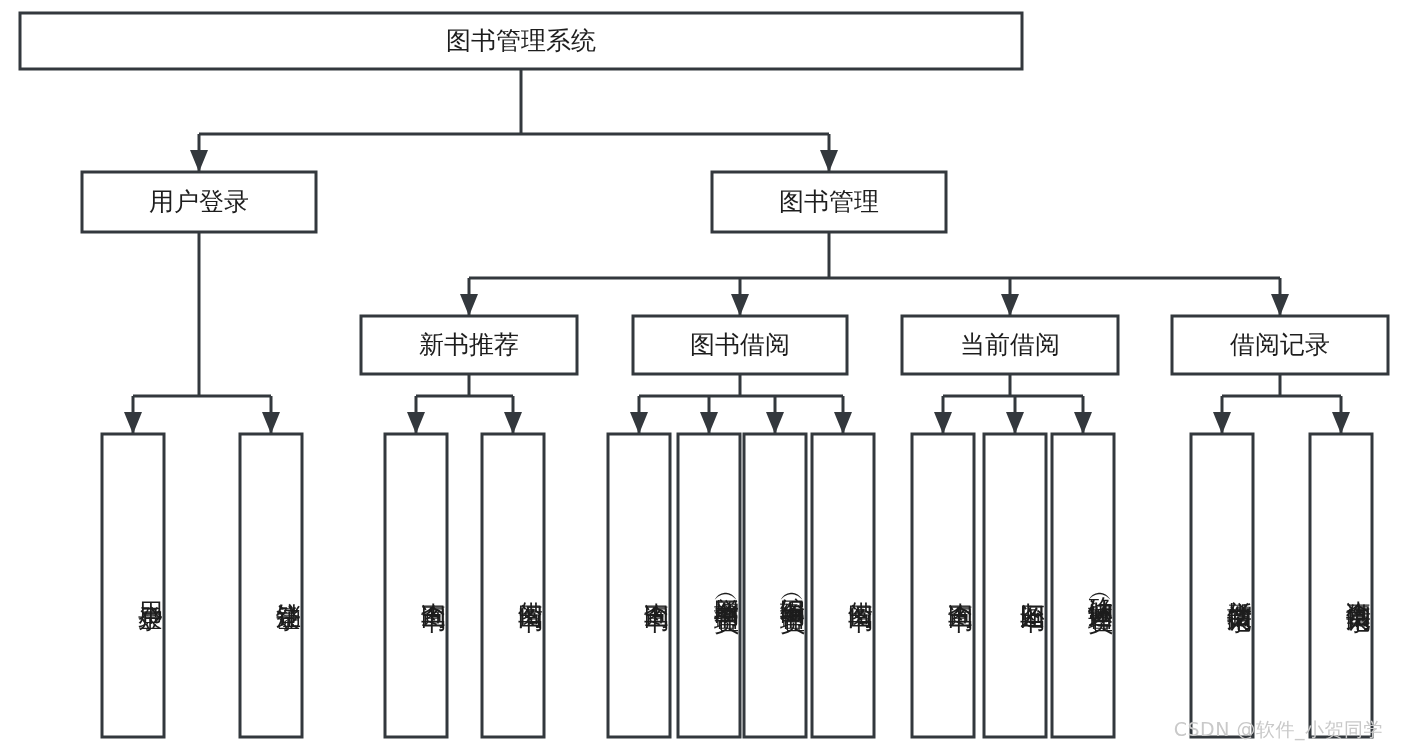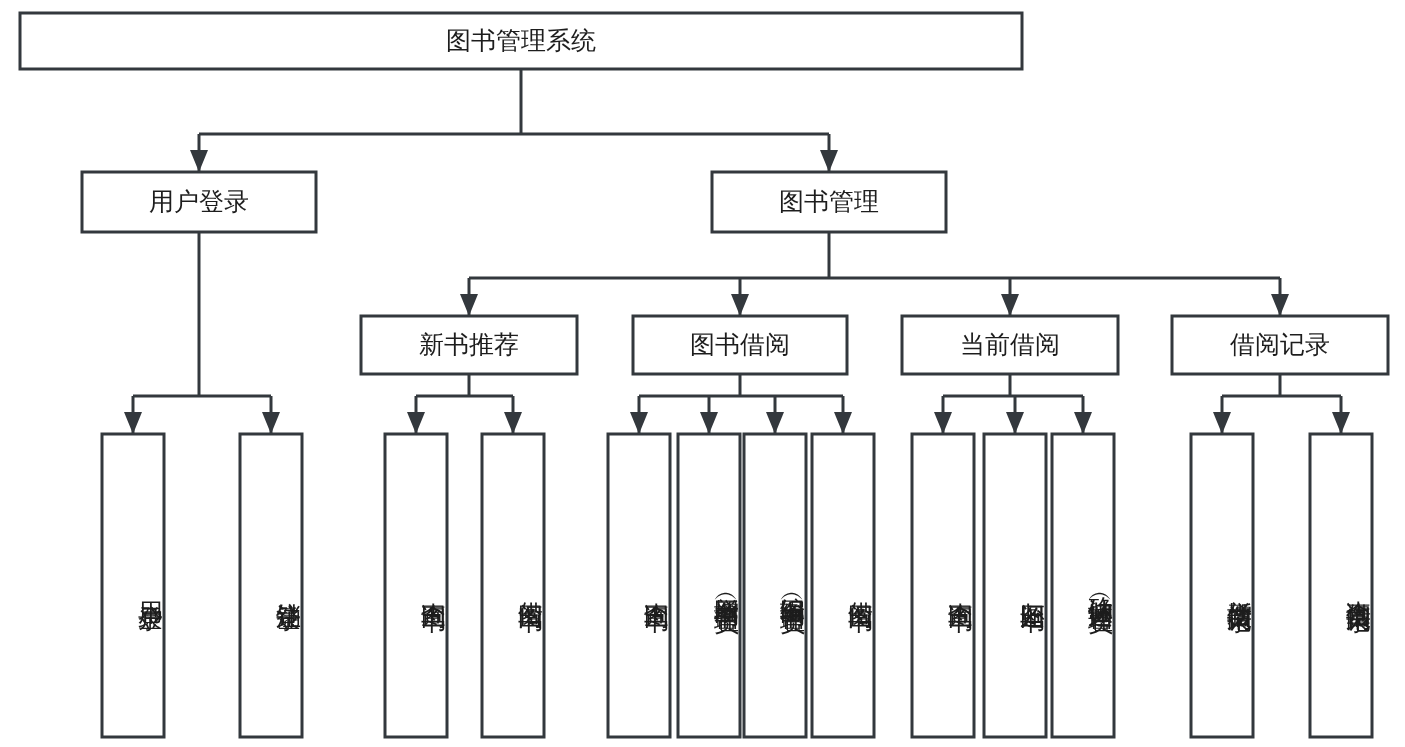--- a/index.html
+++ b/index.html
@@ -172,14 +172,15 @@
       <div class="leaf-label" style="left: 678px; top: 446px; width: 62px; height: 279px;">新增图书（管理员）</div>
       <div class="leaf-label" style="left: 744px; top: 446px; width: 62px; height: 279px;">编辑图书（管理员）</div>
       <div class="leaf-label" style="left: 812px; top: 446px; width: 62px; height: 279px;">借阅图书</div>
       <div class="leaf-label" style="left: 912px; top: 446px; width: 62px; height: 279px;">查询图书</div>
       <div class="leaf-label" style="left: 984px; top: 446px; width: 62px; height: 279px;">归还图书</div>
       <div class="leaf-label" style="left: 1052px; top: 446px; width: 62px; height: 279px;">确认归还（管理员）</div>
       <div class="leaf-label" style="left: 1191px; top: 446px; width: 62px; height: 279px;">新增借阅记录</div>
       <div class="leaf-label" style="left: 1310px; top: 446px; width: 62px; height: 279px;">查询借阅记录</div>
     </div>
 
+  <div id="watermark">CSDN @软件_小贺同学</div>
 
 </div>
 
 </body></html>

